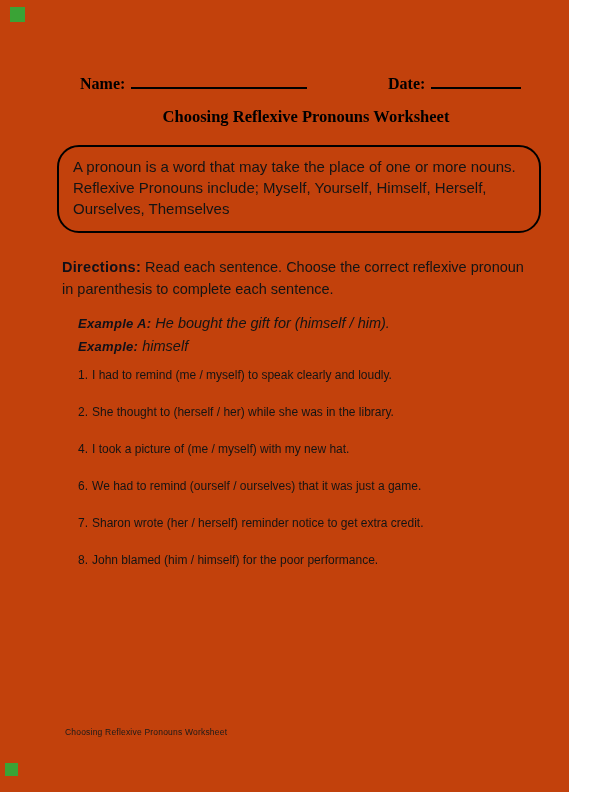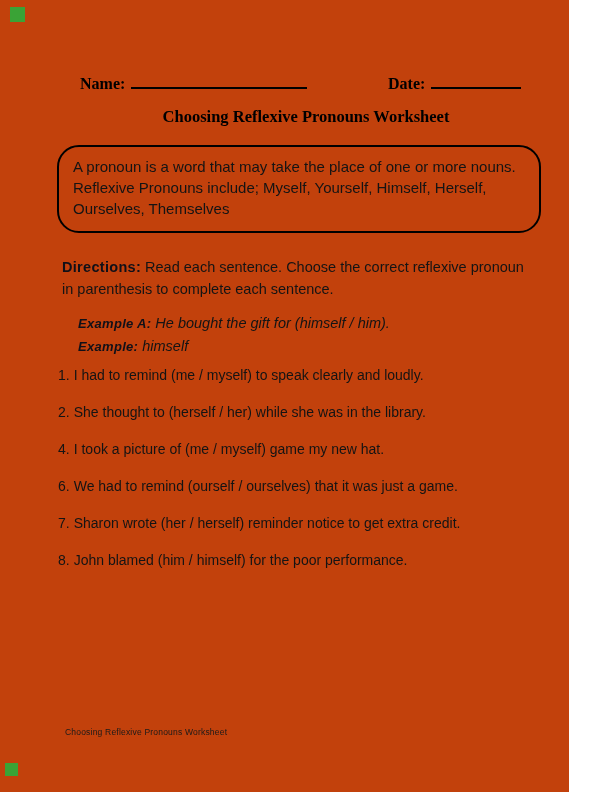--- a/index.html
+++ b/index.html
@@ -92,23 +92,23 @@
   }
   .example-label {
     font-weight: bold;
     font-size: 13px;
     letter-spacing: 0.3px;
     color: #101018;
   }
 
   .questions {
     position: absolute;
-    left: 58px; top: 364px;
+    left: 78px; top: 364px;
     width: 462px;
-    font-size: 14px;
+    font-size: 12px;
     line-height: 22px;
   }
   .question-item { margin-bottom: 15px; }
   .question-number { margin-right: 4px; }
 
   .footer-text {
     position: absolute;
     left: 65px; top: 727px;
     font-size: 8.5px;
     letter-spacing: 0.2px;
@@ -157,21 +157,21 @@
   </div>
 
   <div class="questions">
     <div class="question-item">
       <span class="question-number">1.</span><span>I had to remind (me / myself) to speak clearly and loudly.</span>
     </div>
     <div class="question-item">
       <span class="question-number">2.</span><span>She thought to (herself / her) while she was in the library.</span>
     </div>
     <div class="question-item">
-      <span class="question-number">4.</span><span>I took a picture of (me / myself) game my new hat.</span>
+      <span class="question-number">4.</span><span>I took a picture of (me / myself) with my new hat.</span>
     </div>
     <div class="question-item">
       <span class="question-number">6.</span><span>We had to remind (ourself / ourselves) that it was just a game.</span>
     </div>
     <div class="question-item">
       <span class="question-number">7.</span><span>Sharon wrote (her / herself) reminder notice to get extra credit.</span>
     </div>
     <div class="question-item">
       <span class="question-number">8.</span><span>John blamed (him / himself) for the poor performance.</span>
     </div>

